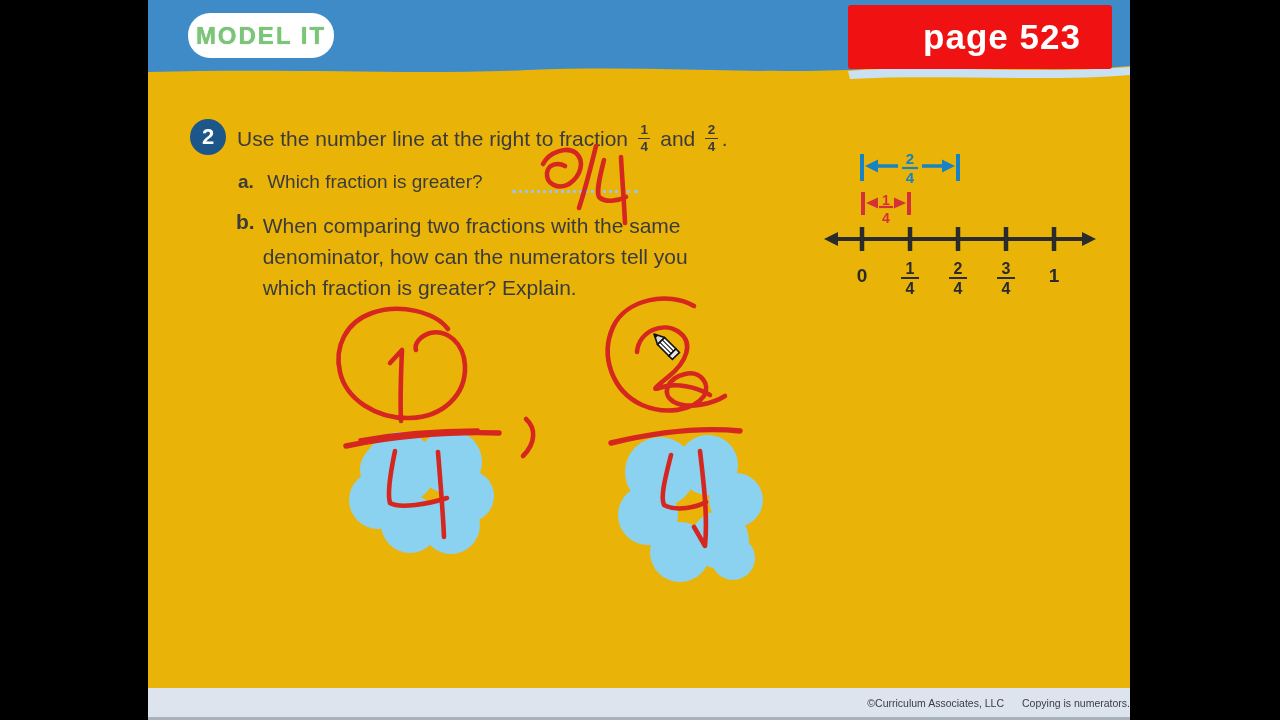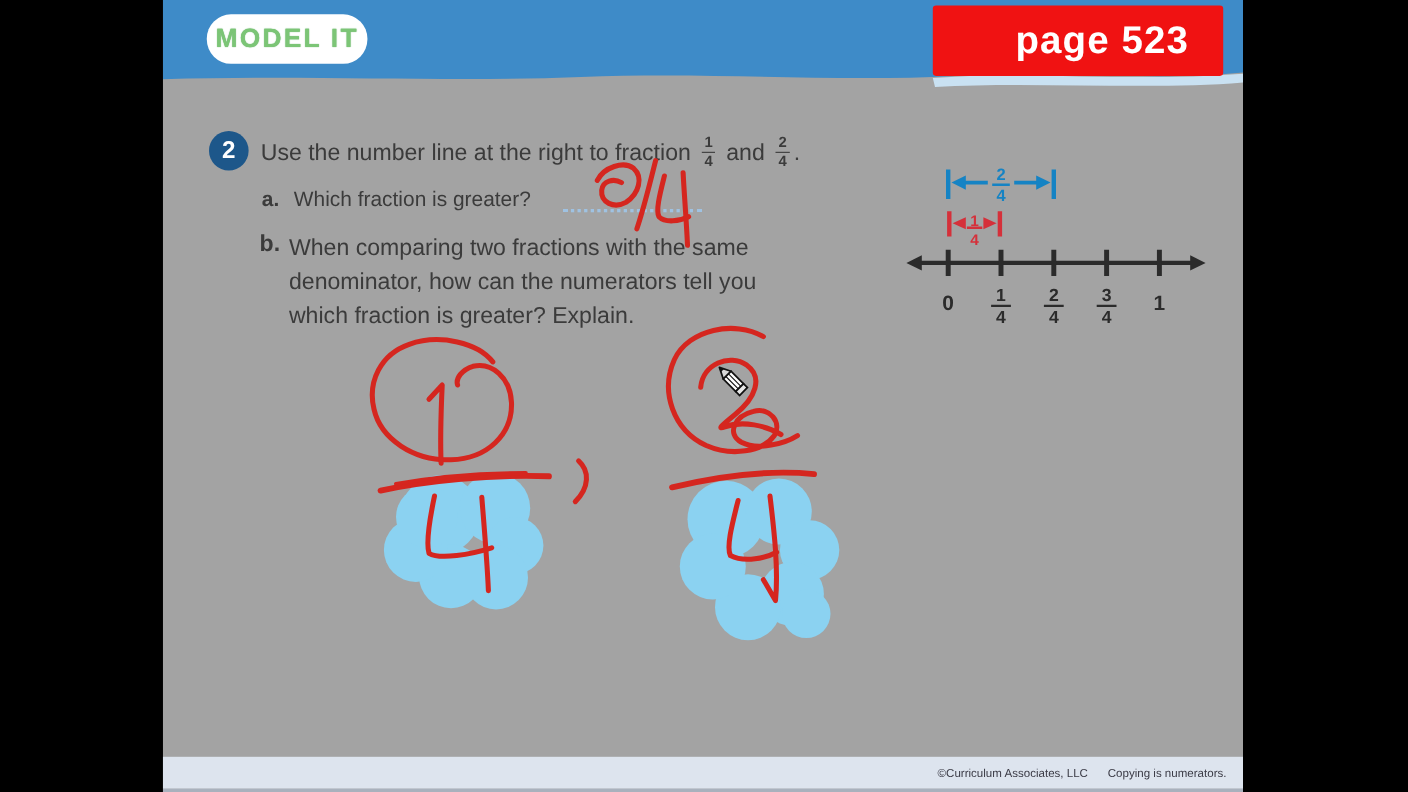--- a/index.html
+++ b/index.html
@@ -1,19 +1,19 @@
 <!DOCTYPE html>
 <html><head>
 <meta charset="utf-8">
 <style>
   html,body{margin:0;padding:0;background:#000;}
   *{box-sizing:border-box;}
   .stage{position:relative;width:1280px;height:720px;background:#000;overflow:hidden;
          font-family:"Liberation Sans",sans-serif;}
-  .content{position:absolute;left:148px;top:0;width:982px;height:720px;background:#a3a3a3;}
+  .content{position:absolute;left:148px;top:0;width:982px;height:720px;background:#eab308;}
 
   
   .header-svg{position:absolute;left:0;top:0;width:982px;height:90px;display:block;}
   .badge{position:absolute;left:40px;top:13px;width:146px;height:45px;background:#fff;
          border-radius:22px;display:flex;align-items:center;justify-content:center;}
   .badge span{color:#7cc576;font-weight:bold;font-size:24px;letter-spacing:2px;
               text-shadow:0 0 1px #5fae63;}
   .pagebox{position:absolute;left:700px;top:5px;width:264px;height:64px;background:#f01212;
            display:flex;align-items:center;justify-content:center;border-radius:3px;}
   .pagebox span{color:#fff;font-weight:bold;font-size:35px;letter-spacing:1px;margin-left:44px;}
@@ -35,21 +35,21 @@
   .dotted-line{position:absolute;left:364px;top:179px;width:126px;height:14px;
                border-bottom:3px dotted #9fc2e2;}
 
   
   .numline-svg{position:absolute;left:664px;top:128px;width:300px;height:172px;}
   .ink-svg{position:absolute;left:0;top:0;width:982px;height:720px;z-index:5;}
   svg text{font-family:"Liberation Sans",sans-serif;}
 
   
   .footer-band{position:absolute;left:0;top:688px;width:982px;height:29px;background:#dde4ee;
-               display:flex;align-items:center;justify-content:flex-end;padding-right:15px;
+               display:flex;align-items:center;justify-content:flex-end;
                font-size:10.5px;color:#3b3b46;}
   .footer-band .gap{display:inline-block;width:18px;}
   .footer-edge{position:absolute;left:0;top:717px;width:982px;height:3px;background:#a9b1bd;}
 </style>
 </head>
 <body>
 
 <div class="stage">
   <div class="content">
 

